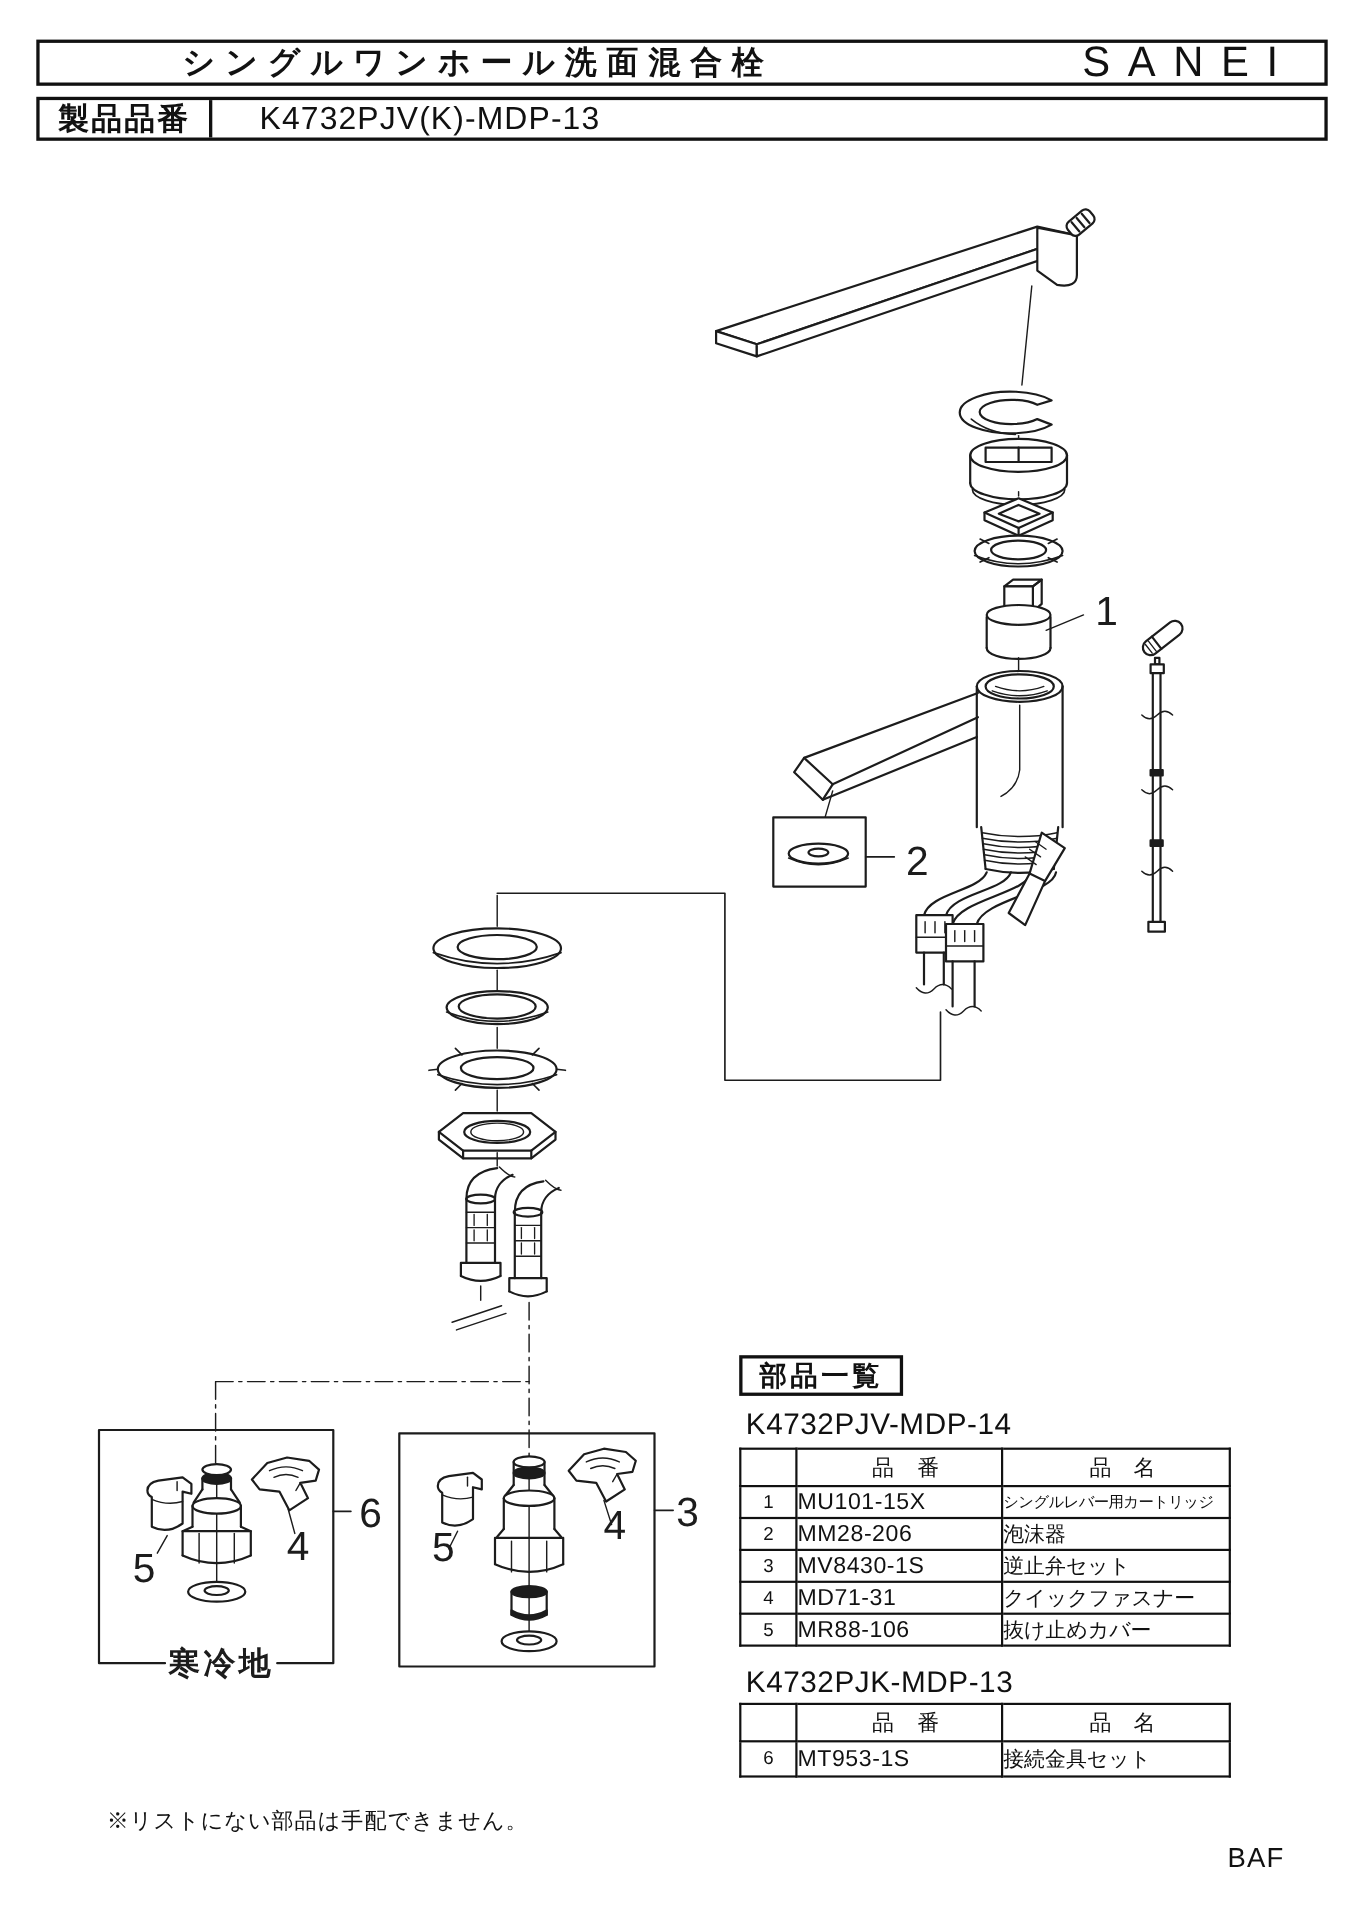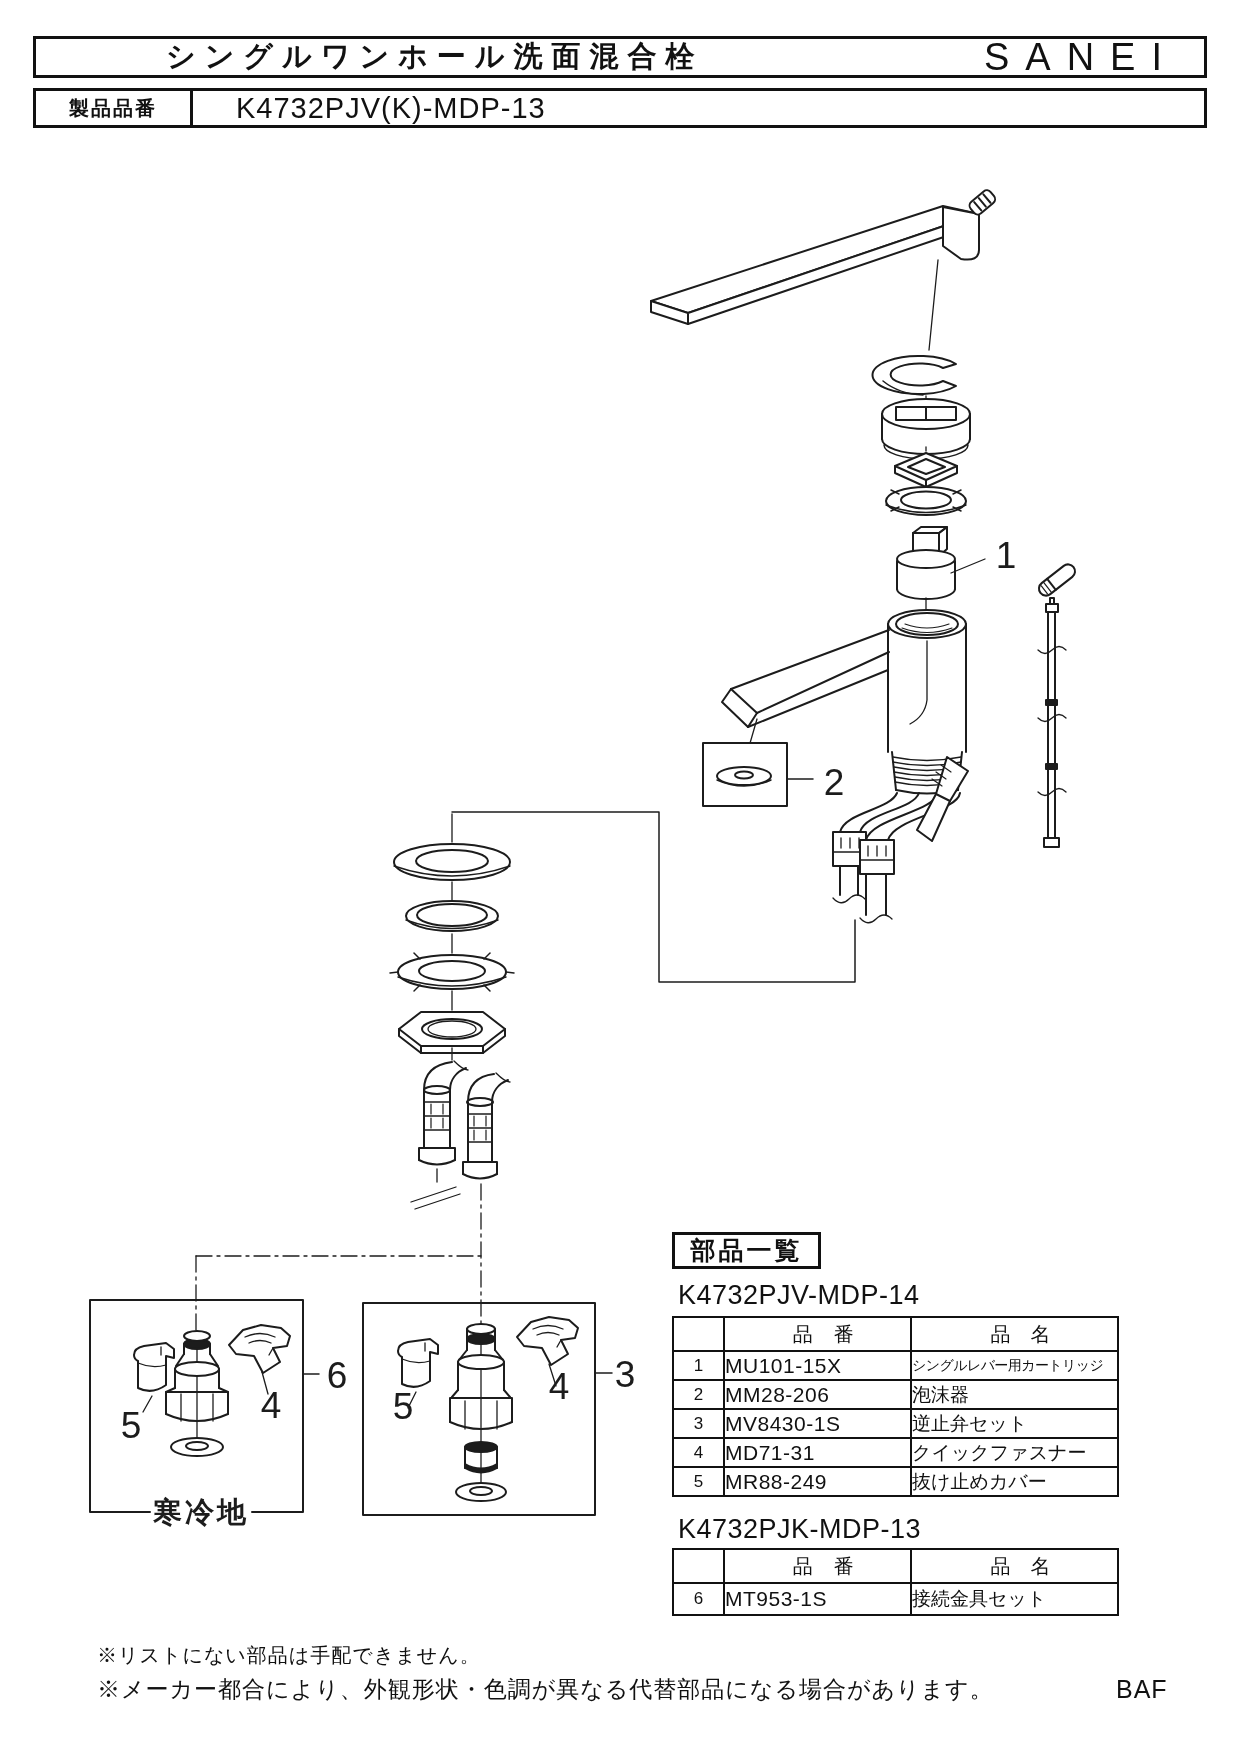--- a/index.html
+++ b/index.html
@@ -7,21 +7,21 @@
         font-family:"Liberation Sans",sans-serif;color:#111;overflow:hidden;}
   .abs{position:absolute;box-sizing:border-box;}
   
   .title-bar{left:33px;top:36px;width:1174px;height:42px;border:3px solid #111;
              display:flex;align-items:center;}
   .page-title{position:absolute;left:130px;font-size:29px;font-weight:700;letter-spacing:9px;white-space:nowrap;}
   .brand-logo{position:absolute;right:26px;font-size:38px;font-weight:500;letter-spacing:16px;
               transform:scaleY(1.02);white-space:nowrap;}
   .product-bar{left:33px;top:88px;width:1174px;height:40px;border:3px solid #111;display:flex;}
   .product-label{width:154px;border-right:3px solid #111;display:flex;align-items:center;justify-content:center;
-                 font-size:20px;font-weight:700;letter-spacing:2px;}
+                 font-size:28px;font-weight:700;letter-spacing:2px;}
   .product-code{display:flex;align-items:center;padding-left:15px;font-size:29px;font-weight:500;letter-spacing:1px;margin-left:28px;}
   
   .pl-title{left:672px;top:1232px;width:149px;height:37px;border:3px solid #111;
             display:flex;align-items:center;justify-content:center;font-size:25px;font-weight:700;letter-spacing:3px;}
   .model-caption{font-size:27px;letter-spacing:0.5px;white-space:nowrap;}
   table.parts{position:absolute;border-collapse:collapse;table-layout:fixed;background:#fff;}
   table.parts td{border:2.5px solid #111;padding:0;overflow:hidden;white-space:nowrap;}
   td.c-no{width:37px;text-align:center;font-size:17px;}
   td.c-code{width:173px;padding-left:9px;font-size:21px;letter-spacing:0.5px;}
   td.c-name{width:193px;padding-left:7px;font-size:19px;}
@@ -405,21 +405,21 @@
         <td class="c-code">MV8430-1S</td>
         <td class="c-name">逆止弁セット</td>
       </tr>
       <tr class="row">
         <td class="c-no">4</td>
         <td class="c-code">MD71-31</td>
         <td class="c-name">クイックファスナー</td>
       </tr>
       <tr class="row">
         <td class="c-no">5</td>
-        <td class="c-code">MR88-249</td>
+        <td class="c-code">MR88-106</td>
         <td class="c-name">抜け止めカバー</td>
       </tr>
     </tbody>
   </table>
 
   <div class="abs model-caption" style="left:678px;top:1514px;">K4732PJK-MDP-13</div>
 
   <table class="parts" style="left:672px;top:1548px;">
     <tbody>
       <tr class="hdr">
@@ -429,16 +429,15 @@
       </tr>
       <tr class="row">
         <td class="c-no" style="height:30px;">6</td>
         <td class="c-code">MT953-1S</td>
         <td class="c-name">接続金具セット</td>
       </tr>
     </tbody>
   </table>
 
   <div class="abs fn" style="left:97px;top:1642px;font-size:20px;">※リストにない部品は手配できません。</div>
-  <div class="abs fn" style="left:97px;top:1674px;">※メーカー都合により、外観形状・色調が異なる代替部品になる場合があります。</div>
   <div class="abs page-code" style="left:1116px;top:1675px;">BAF</div>
 
 </div>
 
 </body></html>

